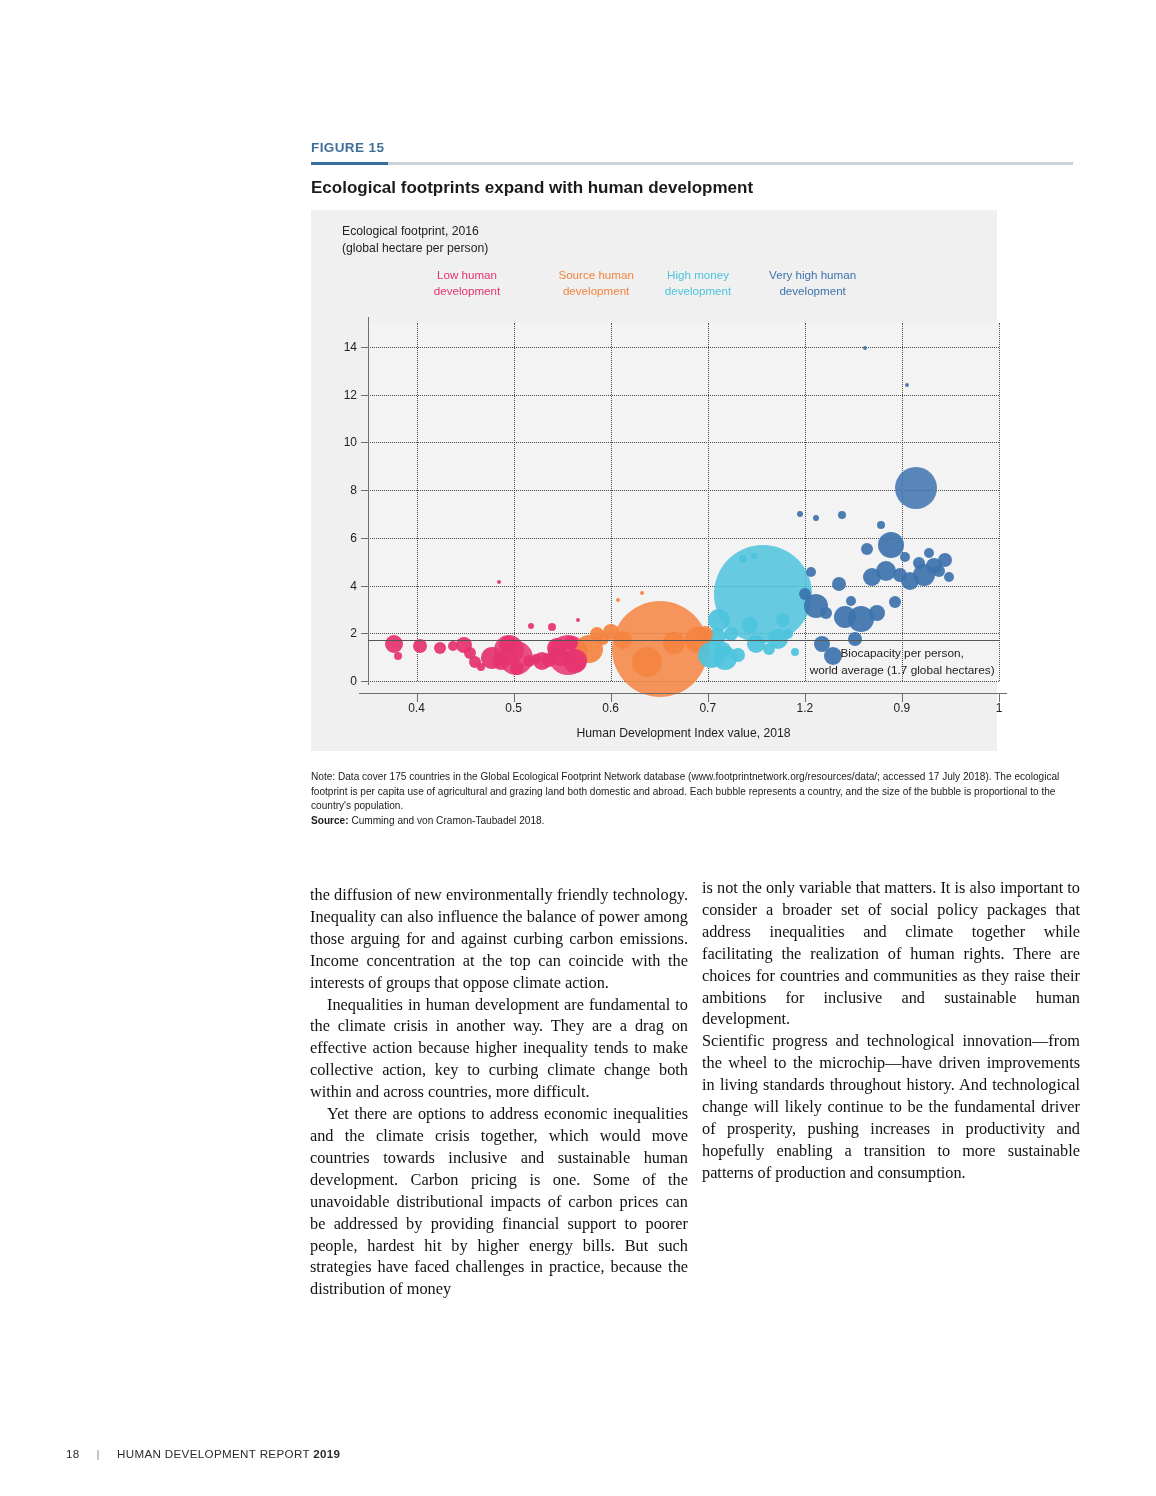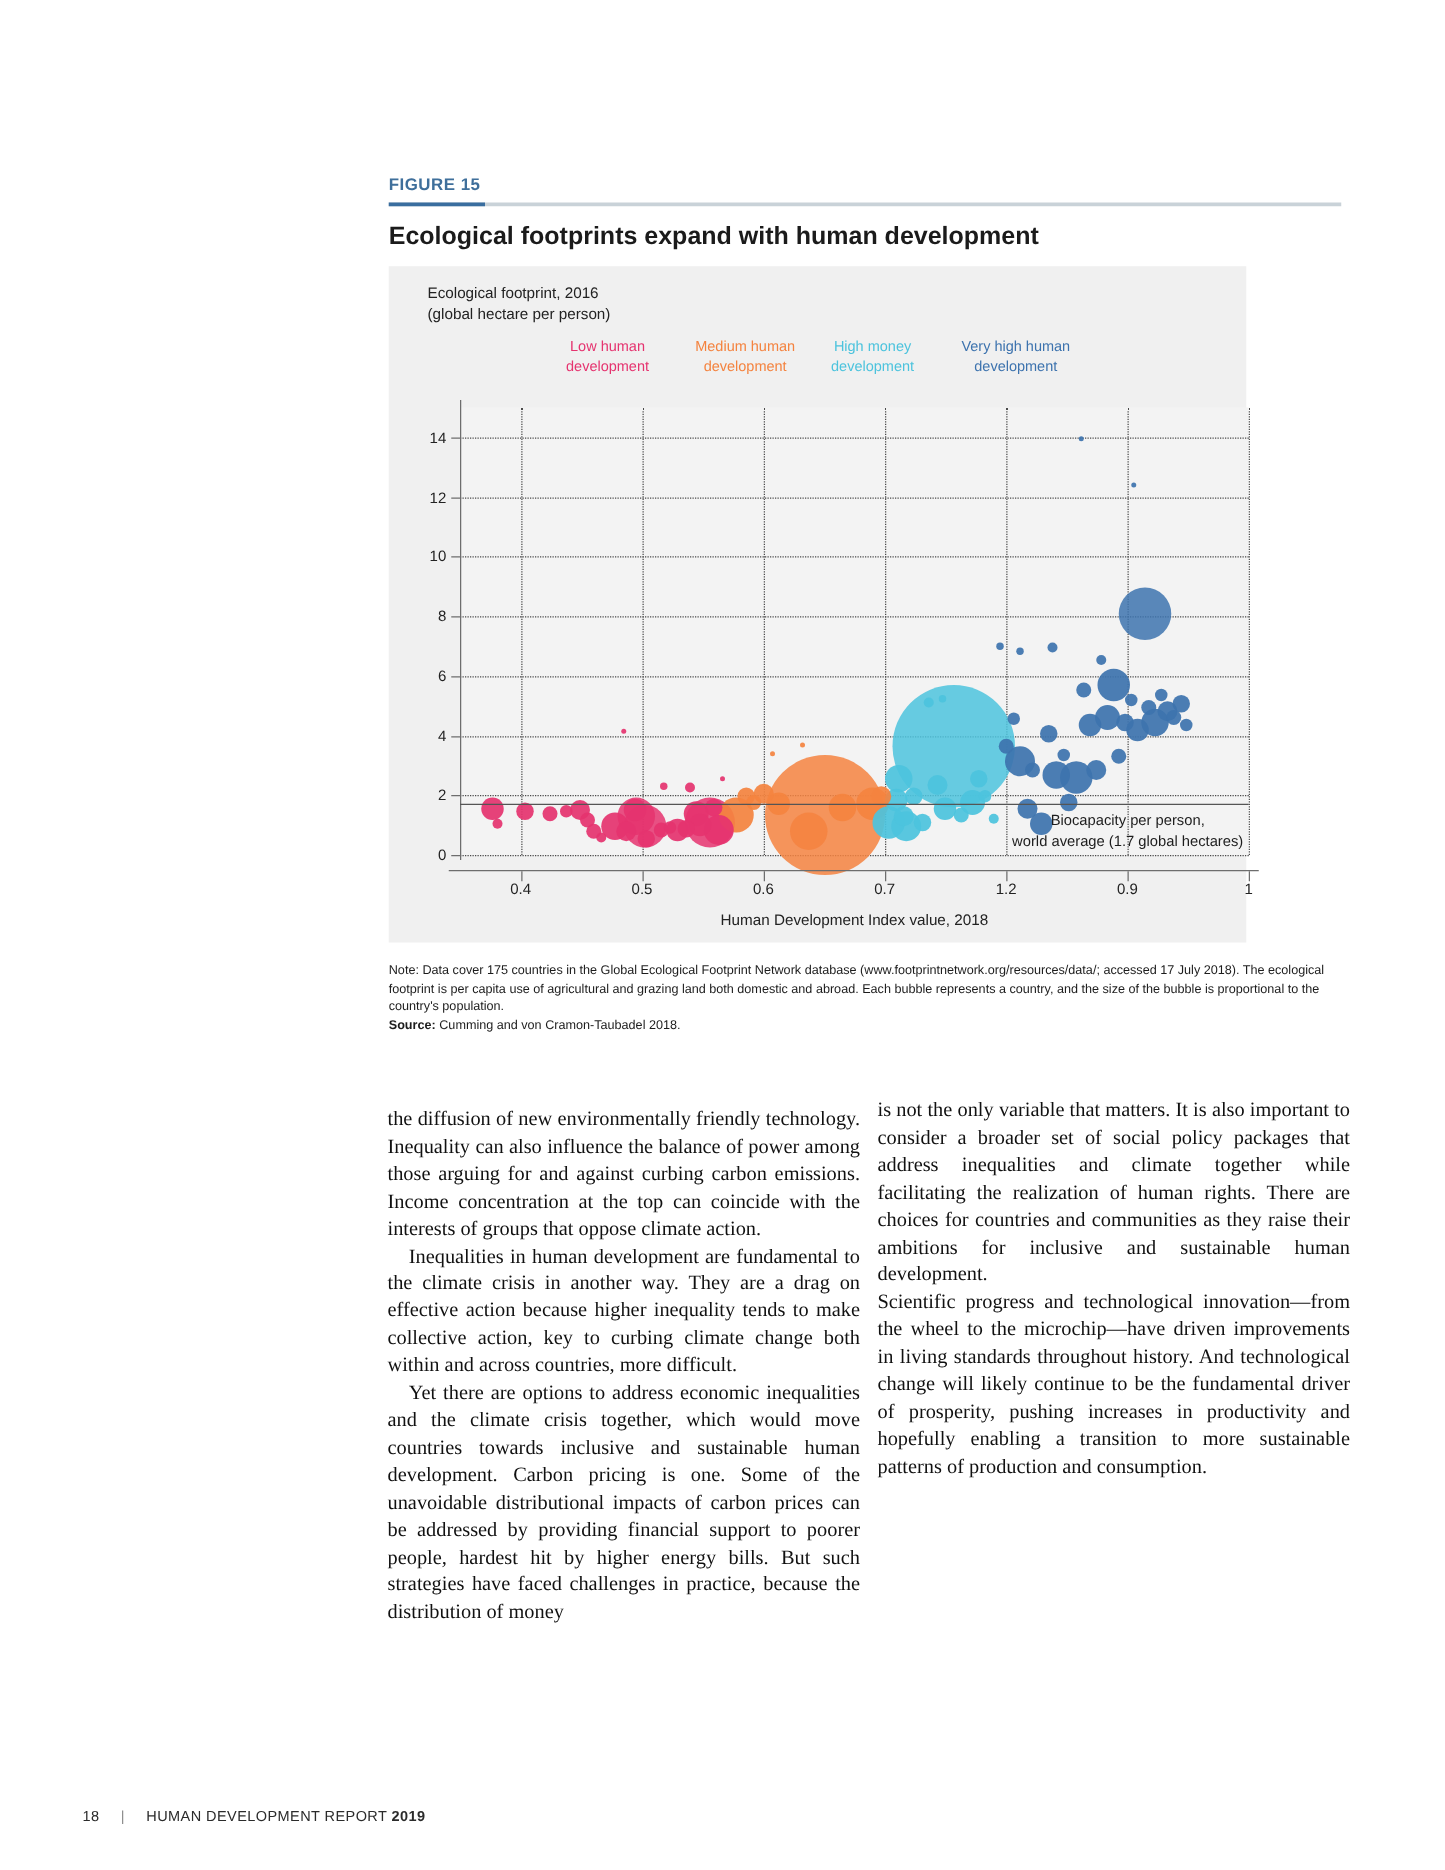--- a/index.html
+++ b/index.html
@@ -17,21 +17,21 @@
   .fig-label{
     font-family:"Liberation Sans", sans-serif;
     font-size:13.5px;letter-spacing:.4px;
     color:#3f6f9b;font-weight:600;
     margin:0 0 7px 0;
   }
   .fig-rule{position:relative;height:3px;background:#c9d2d8;margin-bottom:13px;}
   .fig-rule::before{content:"";position:absolute;left:0;top:0;width:77px;height:3px;background:#3a6e9f;}
   .fig-title{
     font-family:"Liberation Sans", sans-serif;
-    font-size:20px;font-weight:bold;color:#1b1b1b;
+    font-size:17px;font-weight:bold;color:#1b1b1b;
     margin:0 0 12px 0;
   }
 
   
   .chart-panel{
     position:relative;width:686px;height:541px;
     background:#f0f0f0;
     font-family:"Liberation Sans", sans-serif;
   }
   .yaxis-caption{
@@ -120,26 +120,26 @@
     <div class="fig-rule"></div>
     <div class="fig-title">Ecological footprints expand with human development</div>
 
     <div class="chart-panel">
       <div class="yaxis-caption">
         <div>Ecological footprint, 2016</div>
         <div>(global hectare per person)</div>
       </div>
 
       <div class="cat-labels" id="cat-labels">
-          <div class="cat" style="color: rgb(229, 51, 111); left: 156.018px; margin-left: 19px;">
+          <div class="cat" style="color: rgb(229, 51, 111); left: 156.018px;">
             <div>Low human</div>
             <div>development</div>
           </div>
           <div class="cat" style="color: rgb(244, 131, 63); left: 285.131px;">
-            <div>Medium human</div>
+            <div>Source human</div>
             <div>development</div>
           </div>
           <div class="cat" style="color: rgb(76, 195, 221); left: 387.062px;">
             <div>High money</div>
             <div>development</div>
           </div>
           <div class="cat" style="color: rgb(61, 115, 174); left: 501.612px;">
             <div>Very high human</div>
             <div>development</div>
           </div>

